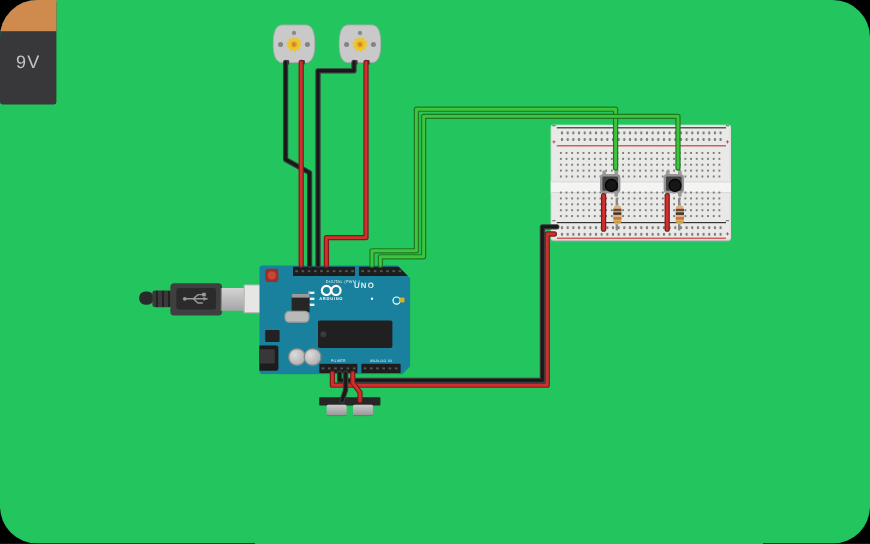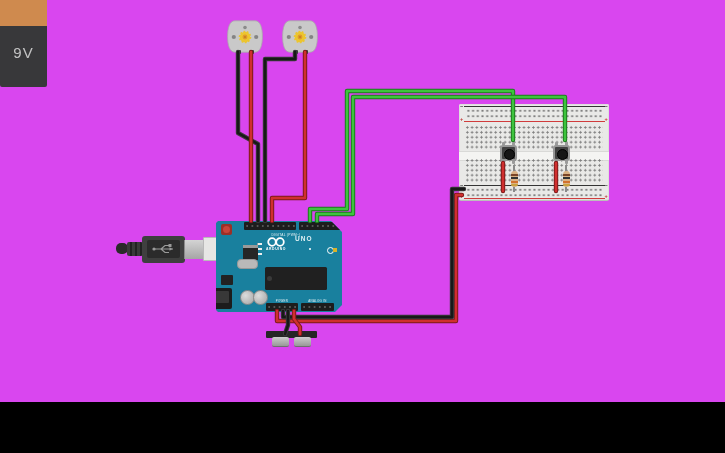--- a/index.html
+++ b/index.html
@@ -1,17 +1,17 @@
 <!DOCTYPE html>
 <html><head>
 <meta charset="utf-8">
 <style>
   html,body{margin:0;padding:0;background:#000;}
-  #canvas{position:relative;width:725px;height:402px;background:#d946ef;overflow:hidden;
-          font-family:"Liberation Sans", sans-serif;}
+  #canvas{position:relative;width:725px;height:453px;background:#22c55e;overflow:hidden;
+          font-family:"Liberation Sans", sans-serif;border-radius:31px;}
   .abs{position:absolute;}
 
   
   .motor{position:absolute;top:20px;width:36px;height:33px;}
   .m-term{position:absolute;top:50px;width:4px;height:4px;background:#3c3c3c;border-radius:1px;}
 
   
   #arduino{position:absolute;left:216px;top:221px;width:126px;height:91px;background:#19809e;
            clip-path:polygon(0 2px,2px 0,115px 0,126px 11px,126px 84px,119px 91px,2px 91px,0 89px);}
   .strip{position:absolute;background:#1d1d1d;border-radius:1px;

